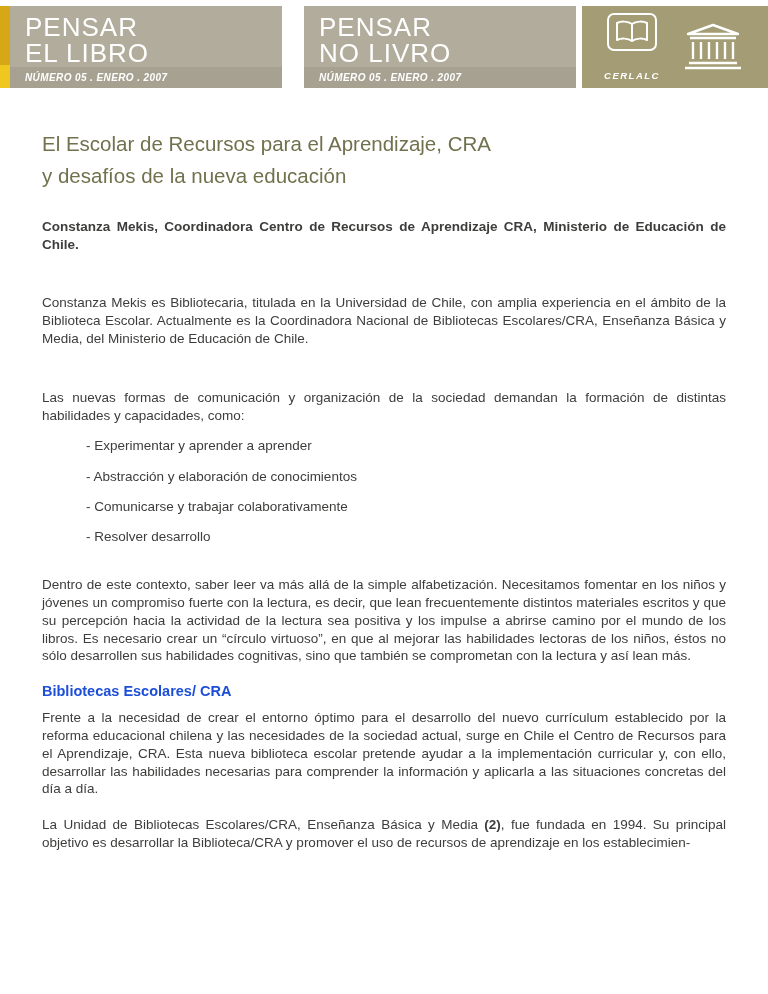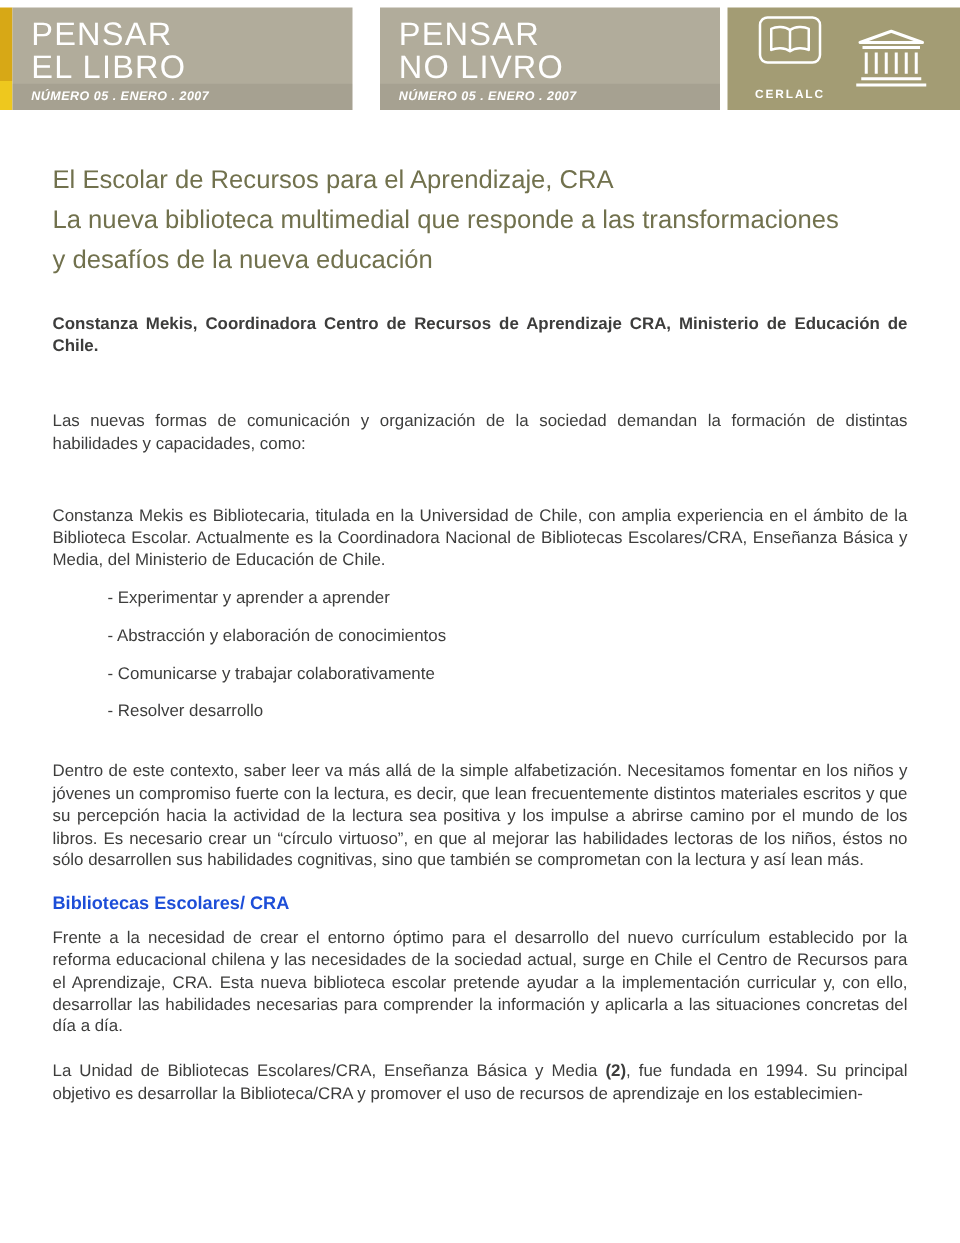--- a/index.html
+++ b/index.html
@@ -14,21 +14,21 @@
   .banner { width:272px; background:#b1ac9b; display:flex; flex-direction:column; color:#ffffff; }
   .banner.second { margin-left:22px; margin-right:6px; }
   .banner-title { flex:1; padding:8px 0 0 15px; font-size:26px; line-height:26px; letter-spacing:1px; font-weight:400; }
   .bt-line { display:block; }
   .banner-issue { height:21px; background:rgba(0,0,0,0.06); font-size:10px; font-weight:bold;
     letter-spacing:0.4px; padding-left:15px; display:flex; align-items:center;font-style:italic; }
   .logo-block { flex:1; background:#a39c74; display:flex; align-items:center; justify-content:center; gap:20px; }
   .cerlalc { display:flex; flex-direction:column; align-items:center; }
   .cerlalc-box { width:50px; height:38px; border:2.5px solid #ffffff; border-radius:7px;
     display:flex; align-items:center; justify-content:center; }
-  .cerlalc-text { margin-top:19px; color:#ffffff; font-size:9.5px; font-weight:bold; letter-spacing:1.5px; }
+  .cerlalc-text { margin-top:19px; color:#ffffff; font-size:9.5px; font-weight:bold; letter-spacing:1.5px;font-style:italic; }
   .unesco-svg { display:block; }
 
   
   .content { padding:0 42px; color:#3d3d3c; }
   .title { margin-top:40px; font-weight:400; color:#71714d; font-size:20.5px; line-height:32px; }
   .title span { display:block; }
   .author { margin-top:26px; font-size:13.5px; font-weight:bold; line-height:18px; text-align:justify; }
   .body { font-size:13.5px; line-height:17.8px; text-align:justify; }
   .gap-bio { margin-top:40px; }
   .gap-intro { margin-top:42px; }
@@ -89,29 +89,28 @@
           <line x1="5" y1="45" x2="61" y2="45"></line>
         </g>
       </svg>
     </div>
   </header>
 
   <main class="content">
 
     <h1 class="title">
       <span>El Escolar de Recursos para el Aprendizaje, CRA</span>
-      <span>La nueva biblioteca multimedial que responde a las transformaciones</span>
       <span>y desafíos de la nueva educación</span>
     </h1>
 
     <p class="author">Constanza Mekis, Coordinadora Centro de Recursos de Aprendizaje CRA, Ministerio de Educación de Chile.</p>
 
+    <p class="body gap-bio">Constanza Mekis es Bibliotecaria, titulada en la Universidad de Chile, con amplia experiencia en el ámbito de la Biblioteca Escolar. Actualmente es la Coordinadora Nacional de Bibliotecas Escolares/CRA, Enseñanza Básica y Media, del Ministerio de Educación de Chile.</p>
+
     <p class="body gap-intro">Las nuevas formas de comunicación y organización de la sociedad demandan la formación de distintas habilidades y capacidades, como:</p>
-
-    <p class="body gap-bio">Constanza Mekis es Bibliotecaria, titulada en la Universidad de Chile, con amplia experiencia en el ámbito de la Biblioteca Escolar. Actualmente es la Coordinadora Nacional de Bibliotecas Escolares/CRA, Enseñanza Básica y Media, del Ministerio de Educación de Chile.</p>
 
     <div class="bullets">
       <p class="bullet">- Experimentar y aprender a aprender</p>
       <p class="bullet">- Abstracción y elaboración de conocimientos</p>
       <p class="bullet">- Comunicarse y trabajar colaborativamente</p>
       <p class="bullet">- Resolver desarrollo</p>
     </div>
 
     <p class="body gap-context">Dentro de este contexto, saber leer va más allá de la simple alfabetización. Necesitamos fomentar en los niños y jóvenes un compromiso fuerte con la lectura, es decir, que lean frecuentemente distintos materiales escritos y que su percepción hacia la actividad de la lectura sea positiva y los impulse a abrirse camino por el mundo de los libros. Es necesario crear un “círculo virtuoso”, en que al mejorar las habilidades lectoras de los niños, éstos no sólo desarrollen sus habilidades cognitivas, sino que también se comprometan con la lectura y así lean más.</p>
 

